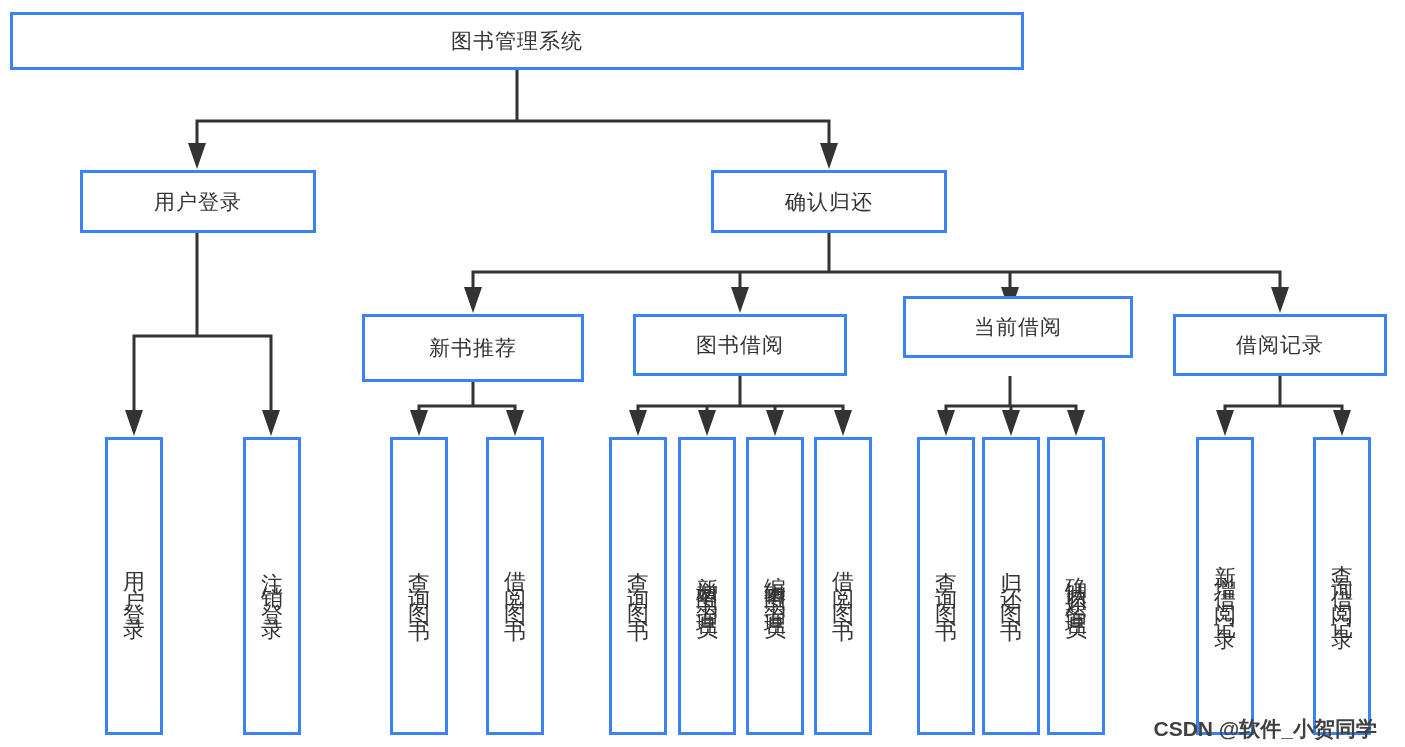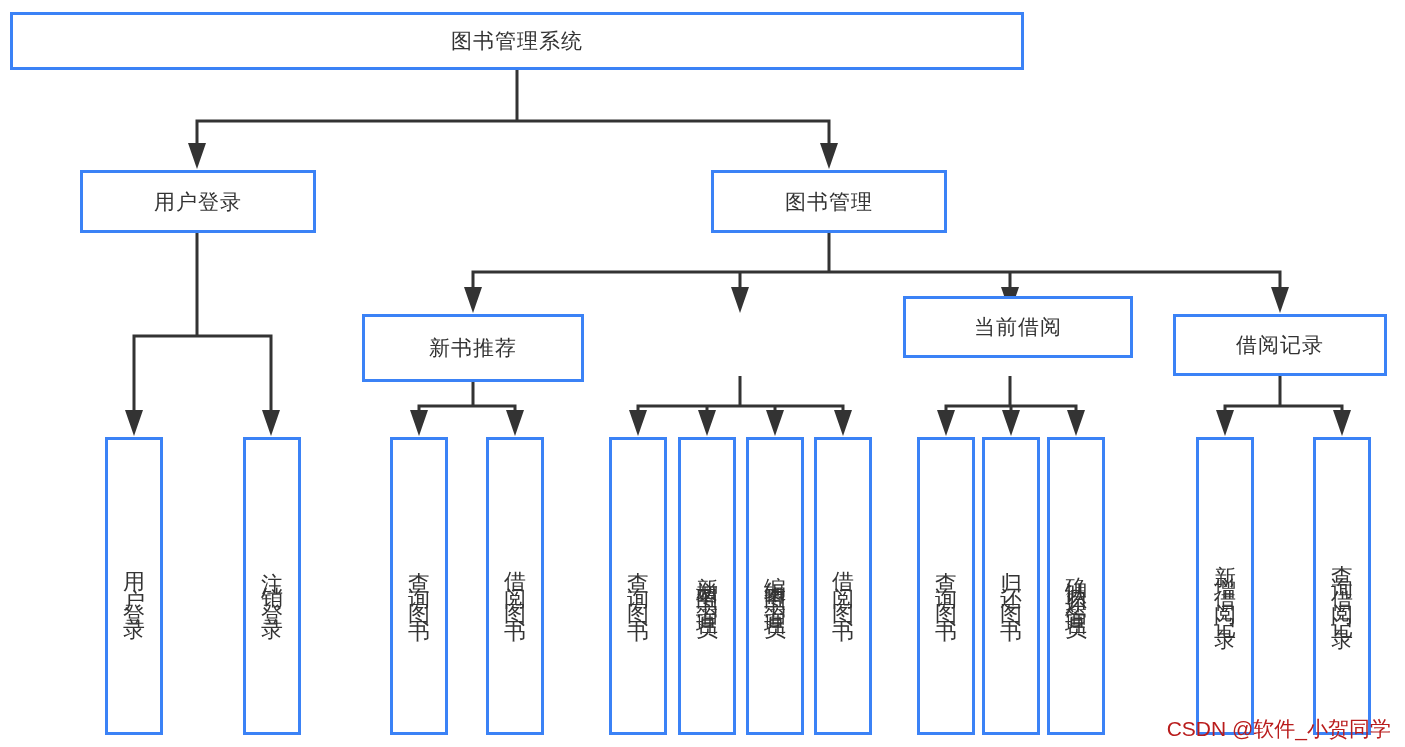--- a/index.html
+++ b/index.html
@@ -33,26 +33,27 @@
     writing-mode: vertical-rl;
     text-orientation: mixed;
     font-size: 22px;
     line-height: 1;
   }
   .vtext.sp-short  { letter-spacing: 16px; }
   .vtext.sp-medium { letter-spacing: 13px; }
   .vtext.sp-long   { letter-spacing: 6px; }
   .watermark {
     position: absolute;
-    right: 14px;
+    right: 28px;
     bottom: 4px;
     font-size: 21px;
-    color: #b91c1c;
+    color: #404040;
     z-index: 3;
     white-space: nowrap;
+    font-weight: bold;
   }
 
   
   .n-root    { left: 10px;   top: 12px;  width: 1014px; height: 58px; }
   .n-login   { left: 80px;   top: 170px; width: 236px;  height: 63px; }
   .n-mgmt    { left: 711px;  top: 170px; width: 236px;  height: 63px; }
   .n-newrec  { left: 362px;  top: 314px; width: 222px;  height: 68px; }
   .n-borrow  { left: 633px;  top: 314px; width: 214px;  height: 62px; }
   .n-current { left: 903px;  top: 296px; width: 230px;  height: 62px; }
   .n-records { left: 1173px; top: 314px; width: 214px;  height: 62px; justify-content: center; }
@@ -141,26 +142,29 @@
   </svg>
 
   <div class="node hnode n-root">
     <span>图书管理系统</span>
   </div>
 
   <div class="node hnode n-login">
     <span>用户登录</span>
   </div>
   <div class="node hnode n-mgmt">
-    <span>图书管理</span>
+    <span>确认归还</span>
   </div>
 
   <div class="node hnode n-newrec">
     <span>新书推荐</span>
   </div>
+  <div class="node hnode n-borrow">
+    <span>图书借阅</span>
+  </div>
   <div class="node hnode n-current">
     <span>当前借阅</span>
   </div>
   <div class="node hnode n-records">
     <span>借阅记录</span>
   </div>
 
   <div class="node vnode leaf l-1">
     <span class="vtext sp-short">用户登录</span>
   </div>

